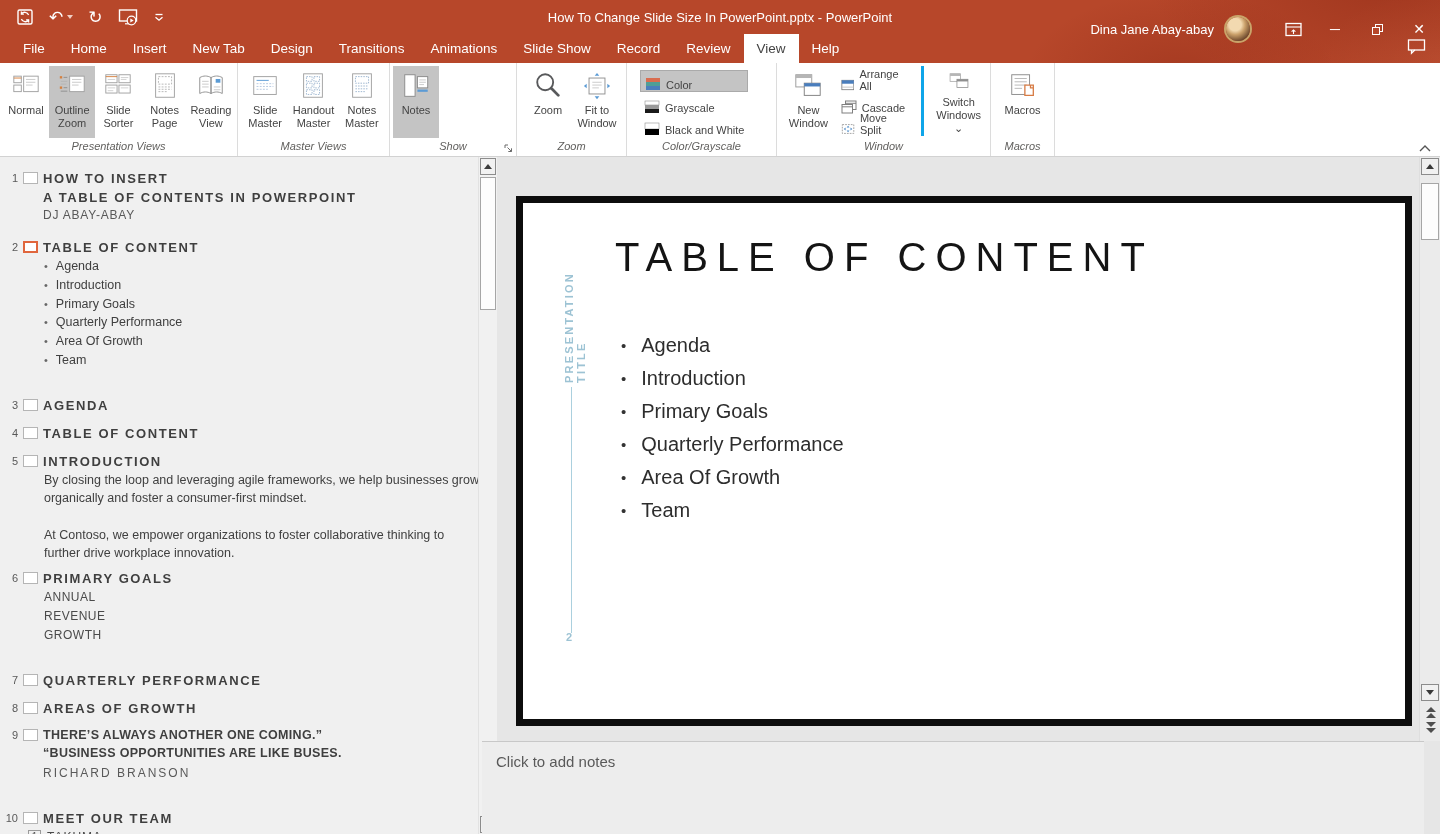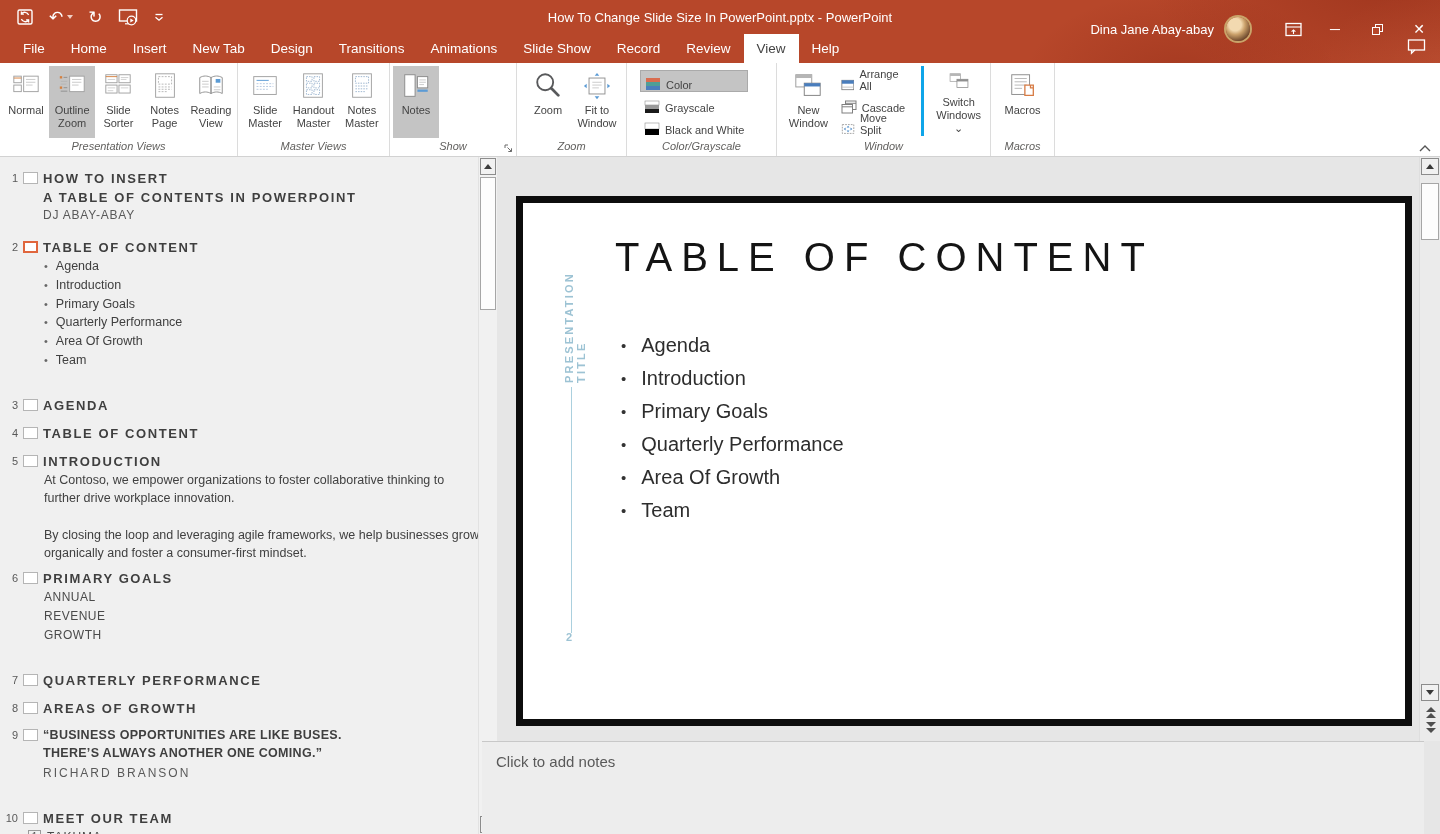--- a/index.html
+++ b/index.html
@@ -490,22 +490,22 @@
 
     <div class="op-slide" style="margin-bottom:7px">
       <div class="op-row">
         <span class="op-num">5</span>
         <span class="op-icon"></span>
         <div class="op-titles">
             <div class="op-title">INTRODUCTION</div>
           </div>
       </div>
       <div class="op-body">
+        <p class="op-para">By closing the loop and leveraging agile frameworks, we help businesses grow organically and foster a consumer-first mindset.</p>
         <p class="op-para">At Contoso, we empower organizations to foster collaborative thinking to further drive workplace innovation.</p>
-        <p class="op-para">By closing the loop and leveraging agile frameworks, we help businesses grow organically and foster a consumer-first mindset.</p>
       </div>
     </div>
 
     <div class="op-slide" style="margin-bottom:26px">
       <div class="op-row">
         <span class="op-num">6</span>
         <span class="op-icon"></span>
         <div class="op-titles">
             <div class="op-title">PRIMARY GOALS</div>
           </div>
@@ -535,22 +535,22 @@
             <div class="op-title">AREAS OF GROWTH</div>
           </div>
       </div>
     </div>
 
     <div class="op-slide" style="margin-bottom:26px">
       <div class="op-row">
         <span class="op-num">9</span>
         <span class="op-icon"></span>
         <div class="op-titles">
+          <div class="op-title tight">THERE’S ALWAYS ANOTHER ONE COMING.”</div>
           <div class="op-title tight">“BUSINESS OPPORTUNITIES ARE LIKE BUSES.</div>
-          <div class="op-title tight">THERE’S ALWAYS ANOTHER ONE COMING.”</div>
           <div class="op-sub spread">RICHARD BRANSON</div>
         </div>
       </div>
     </div>
 
     <div class="op-slide">
       <div class="op-row">
         <span class="op-num">10</span>
         <span class="op-icon"></span>
         <div class="op-titles">

